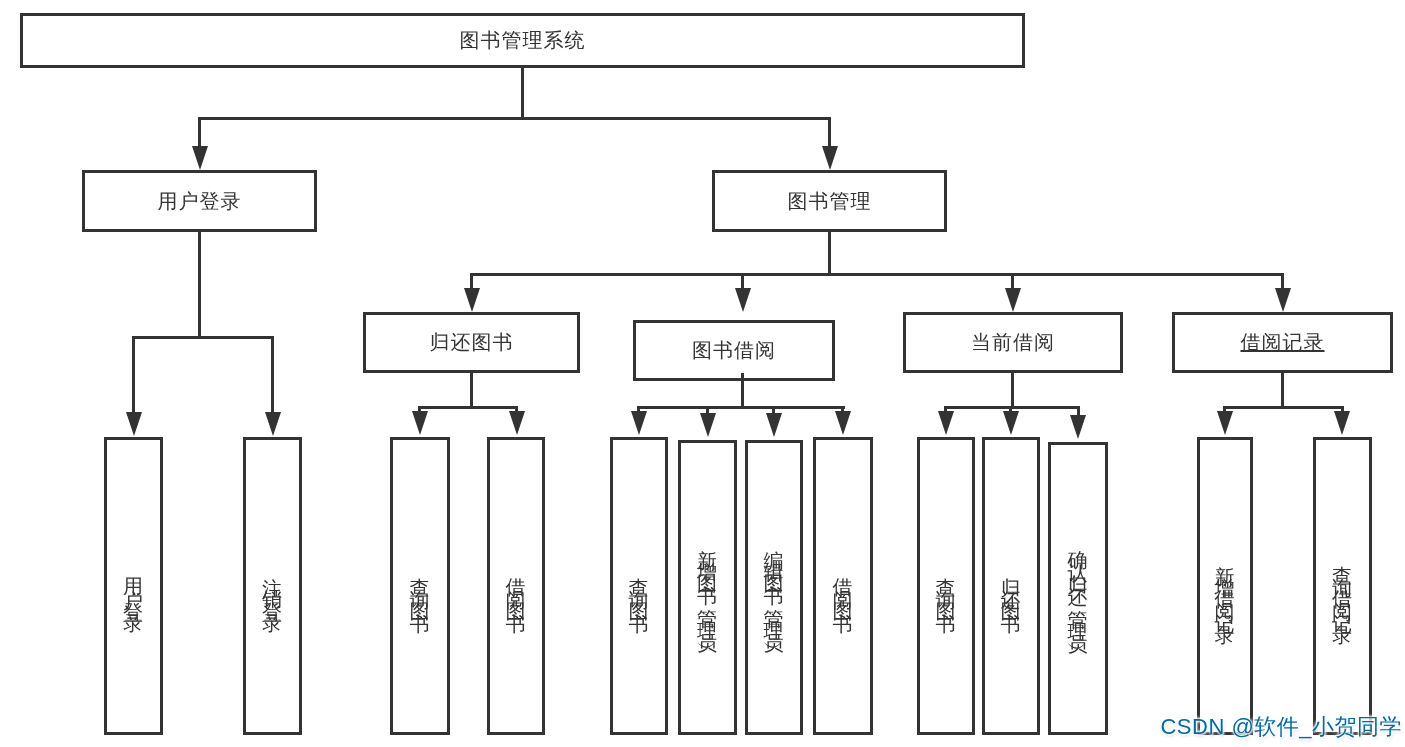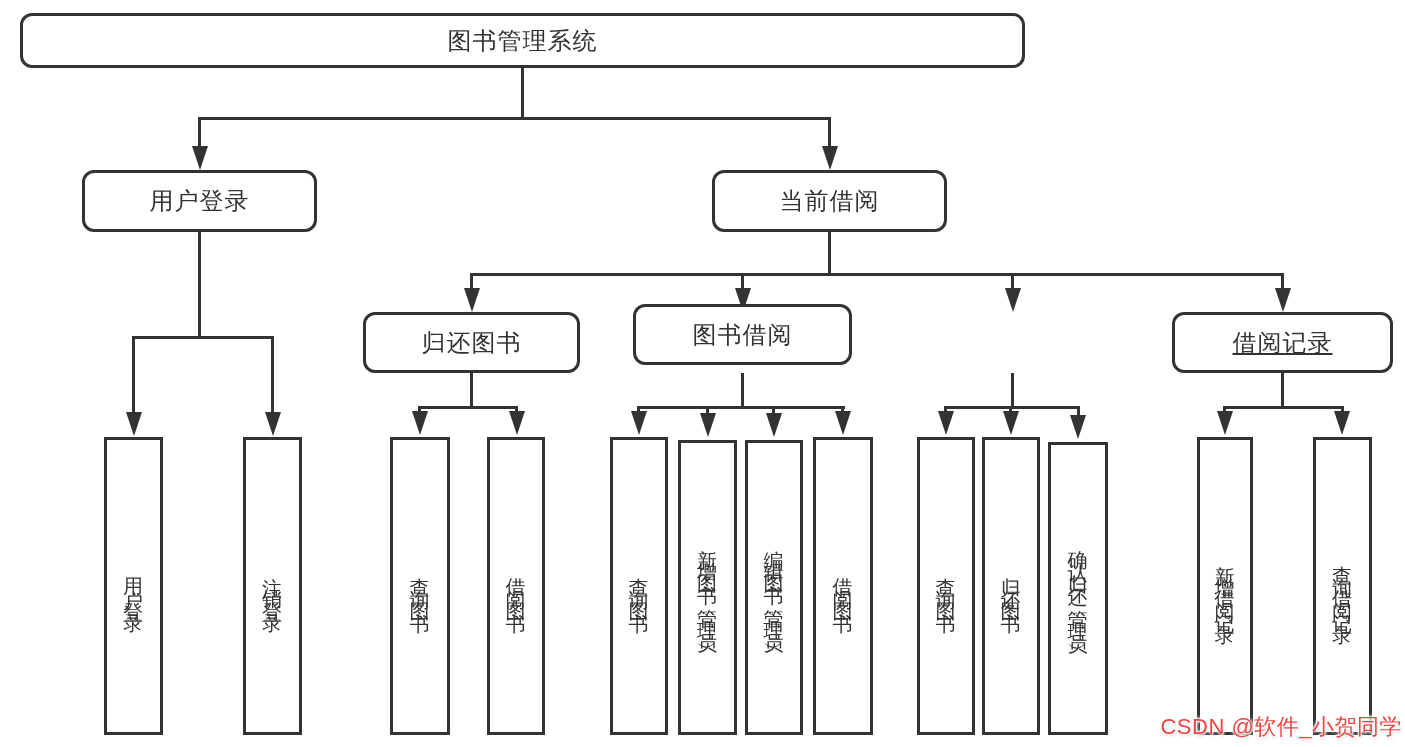--- a/index.html
+++ b/index.html
@@ -13,41 +13,41 @@
   .node{
     position:absolute;
     box-sizing:border-box;
     border:3px solid #333;
     background:#fff;
     display:flex;
     align-items:center;
     justify-content:center;
     color:#333;
   }
-  .hnode{font-size:24px;letter-spacing:1px;border-radius:12px;}
+  .hnode{font-size:20px;letter-spacing:1px;}
   .vnode{font-size:20px;}
   .vtext{
     writing-mode:vertical-rl;
     text-orientation:mixed;
     letter-spacing:12px;
     line-height:1;
     color:#333;
   }
   .line{position:absolute;background:#333;}
   .ah{
     position:absolute;width:0;height:0;
     border-left:8px solid transparent;
     border-right:8px solid transparent;
     border-top:24px solid #333;
   }
   .watermark{
     position:absolute;
     right:3px;top:712px;
     font-size:22px;
-    color:#ef4444;
+    color:#0369a1;
     letter-spacing:0.5px;
     z-index:6;
     text-shadow:0 0 3px #fff,0 0 5px #fff,1px 1px 2px #fff,-1px -1px 2px #fff,1px 2px 3px rgba(120,120,120,0.35);
     white-space:nowrap;
   }
 </style>
 </head>
 <body>
 
 <div class="canvas">
@@ -61,21 +61,21 @@
   <div class="line" style="left:198px;top:117px;width:633px;height:3px;"></div>
   <div class="line" style="left:198px;top:120px;width:3px;height:28px;"></div>
   <div class="ah" style="left:192px;top:146px;"></div>
   <div class="line" style="left:828px;top:120px;width:3px;height:28px;"></div>
   <div class="ah" style="left:822px;top:146px;"></div>
 
   <div class="node hnode" style="left:82px;top:170px;width:235px;height:62px;">
     <span>用户登录</span>
   </div>
   <div class="node hnode" style="left:712px;top:170px;width:235px;height:62px;">
-    <span>当前借阅</span>
+    <span>图书管理</span>
   </div>
 
   <div class="line" style="left:198px;top:232px;width:3px;height:104px;"></div>
   <div class="line" style="left:132px;top:336px;width:142px;height:3px;"></div>
   <div class="line" style="left:132px;top:339px;width:3px;height:74px;"></div>
   <div class="ah" style="left:126px;top:412px;"></div>
   <div class="line" style="left:271px;top:339px;width:3px;height:74px;"></div>
   <div class="ah" style="left:265px;top:412px;"></div>
 
   <div class="line" style="left:828px;top:232px;width:3px;height:41px;"></div>
@@ -85,22 +85,25 @@
   <div class="line" style="left:741px;top:276px;width:3px;height:14px;"></div>
   <div class="ah" style="left:735px;top:288px;"></div>
   <div class="line" style="left:1011px;top:276px;width:3px;height:14px;"></div>
   <div class="ah" style="left:1005px;top:288px;"></div>
   <div class="line" style="left:1281px;top:276px;width:3px;height:14px;"></div>
   <div class="ah" style="left:1275px;top:288px;"></div>
 
   <div class="node hnode" style="left:363px;top:312px;width:217px;height:61px;">
     <span>归还图书</span>
   </div>
-  <div class="node hnode" style="left:633px;top:304px;width:219px;height:61px;text-align:center;">
+  <div class="node hnode" style="left:633px;top:320px;width:202px;height:61px;text-align:center;">
     <span>图书借阅</span>
+  </div>
+  <div class="node hnode" style="left:903px;top:312px;width:220px;height:61px;">
+    <span>当前借阅</span>
   </div>
   <div class="node hnode" style="left:1172px;top:312px;width:221px;height:61px;text-decoration:underline;">
     <span>借阅记录</span>
   </div>
 
   <div class="line" style="left:470px;top:373px;width:3px;height:33px;"></div>
   <div class="line" style="left:418px;top:406px;width:100px;height:3px;"></div>
   <div class="line" style="left:418px;top:409px;width:3px;height:5px;"></div>
   <div class="ah" style="left:412px;top:411px;"></div>
   <div class="line" style="left:515px;top:409px;width:3px;height:5px;"></div>

